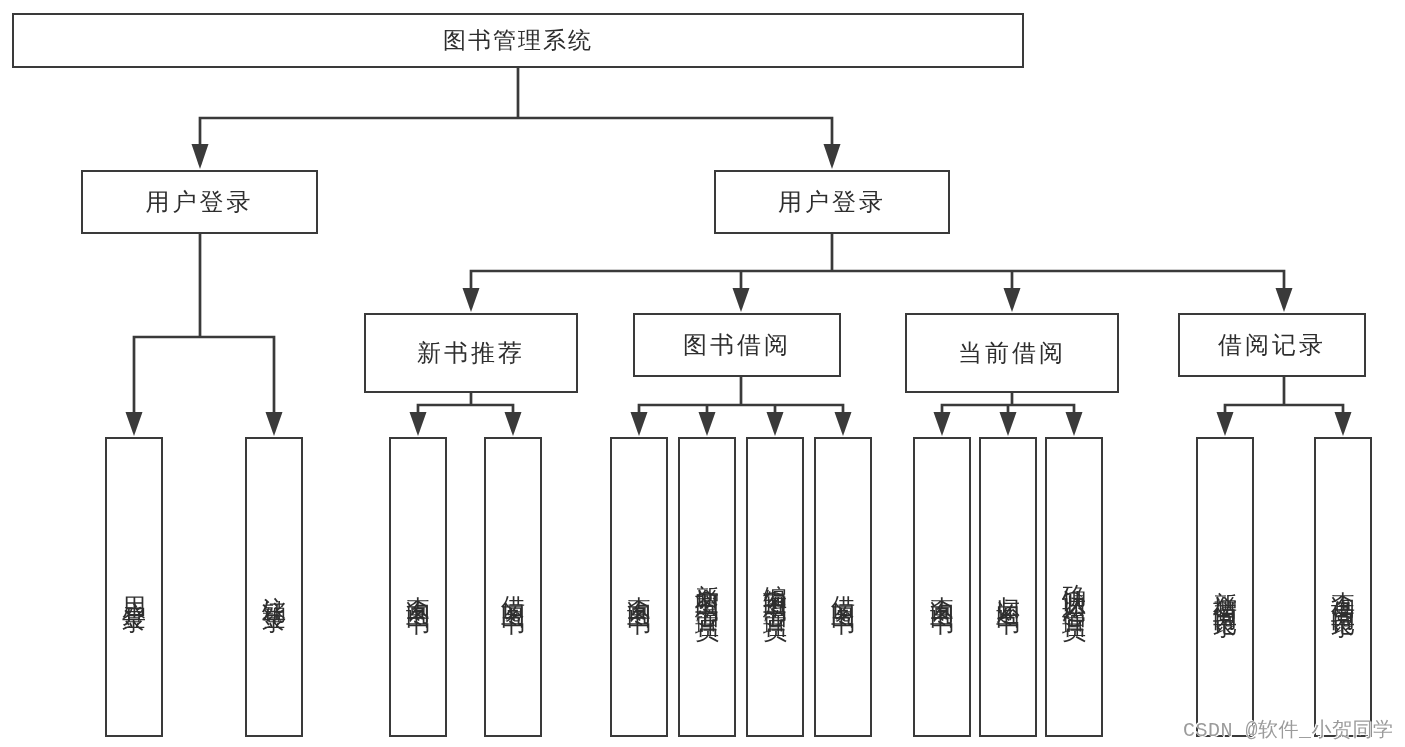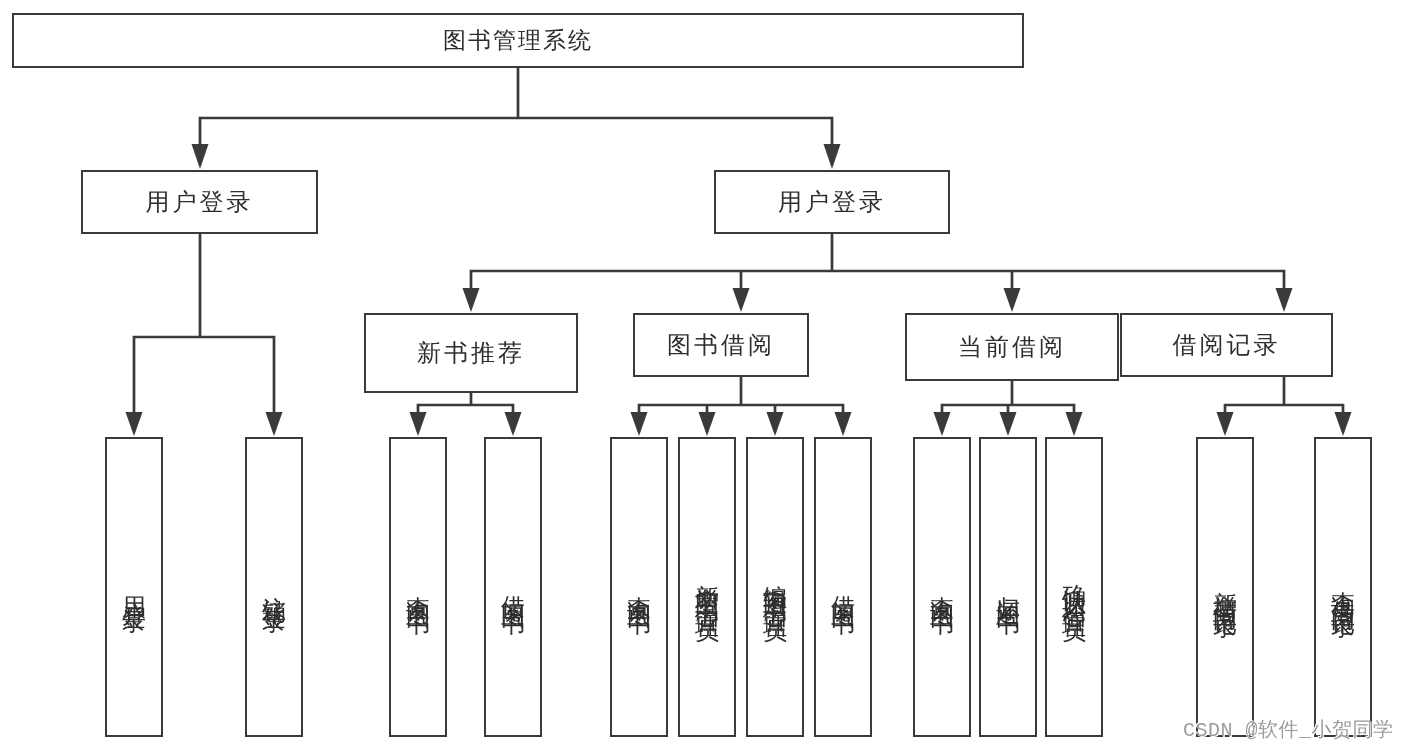--- a/index.html
+++ b/index.html
@@ -121,27 +121,27 @@
   <div class="node" style="left:81px;top:170px;width:237px;height:64px">
     <span class="lbl">用户登录</span>
   </div>
   <div class="node" style="left:714px;top:170px;width:236px;height:64px">
     <span class="lbl">用户登录</span>
   </div>
 
   <div class="node" style="left:364px;top:313px;width:214px;height:80px">
     <span class="lbl">新书推荐</span>
   </div>
-  <div class="node" style="left:633px;top:313px;width:176px;height:64px">
+  <div class="node" style="left:633px;top:313px;width:208px;height:64px">
     <span class="lbl">图书借阅</span>
   </div>
-  <div class="node" style="left:905px;top:313px;width:214px;height:68px">
+  <div class="node" style="left:905px;top:313px;width:214px;height:80px">
     <span class="lbl">当前借阅</span>
   </div>
-  <div class="node" style="left:1120px;top:313px;width:213px;height:64px">
+  <div class="node" style="left:1178px;top:313px;width:188px;height:64px">
     <span class="lbl">借阅记录</span>
   </div>
 
   <div class="node leaf" style="left:105px;top:437px;width:58px;height:300px">
     <span class="lbl">用户登录</span>
   </div>
   <div class="node leaf" style="left:245px;top:437px;width:58px;height:300px">
     <span class="lbl">注销登录</span>
   </div>
   <div class="node leaf" style="left:389px;top:437px;width:58px;height:300px">

